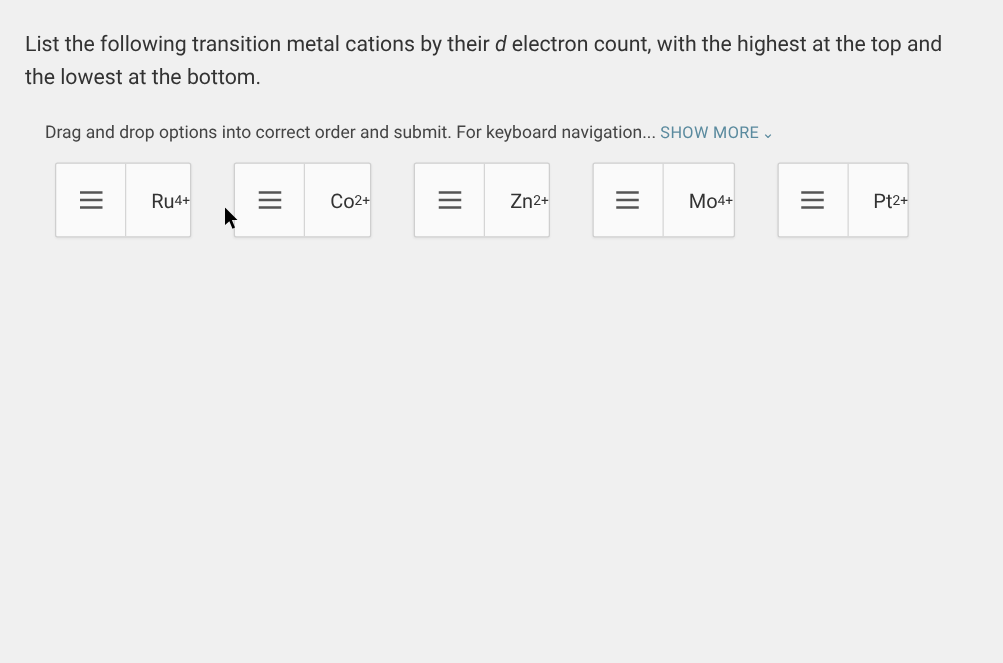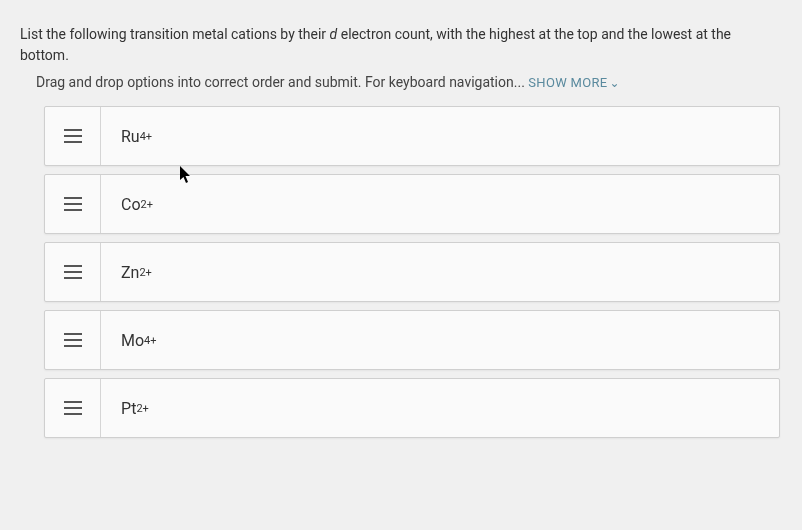--- a/index.html
+++ b/index.html
@@ -10,46 +10,45 @@
     body {
       font-family: -apple-system, BlinkMacSystemFont, "Segoe UI", Roboto, Arial, sans-serif;
       background: #f0f0f0;
       width: 802px;
       height: 530px;
       padding: 24px 20px 0 20px;
       color: #3c3c3c;
       overflow: hidden;
     }
     .question-text {
-      font-size: 14px;
+      font-size: 17px;
       line-height: 1.5;
       color: #333;
-      margin-bottom: 8px;
+      margin-bottom: 23px;
     }
     .instructions {
       font-size: 14px;
       color: #444;
       margin-bottom: 16px;
       margin-left: 16px;
     }
     .show-more {
       color: #5a8a9e;
       cursor: pointer;
       font-size: 13px;
       letter-spacing: 0.3px;
     }
     .chevron-down {
       display: inline-block;
       margin-left: 2px;
       font-size: 12px;
     }
     .options-container {
       display: flex;
-      flex-direction: column;
-      gap: 8px;
+      gap: 34px;
       padding-left: 24px;
       padding-right: 2px;
     }
     .option-row {
       display: flex;
       align-items: stretch;
       background: #fafafa;
       border: 1px solid #cfcfcf;
       border-radius: 2px;
       height: 60px;

